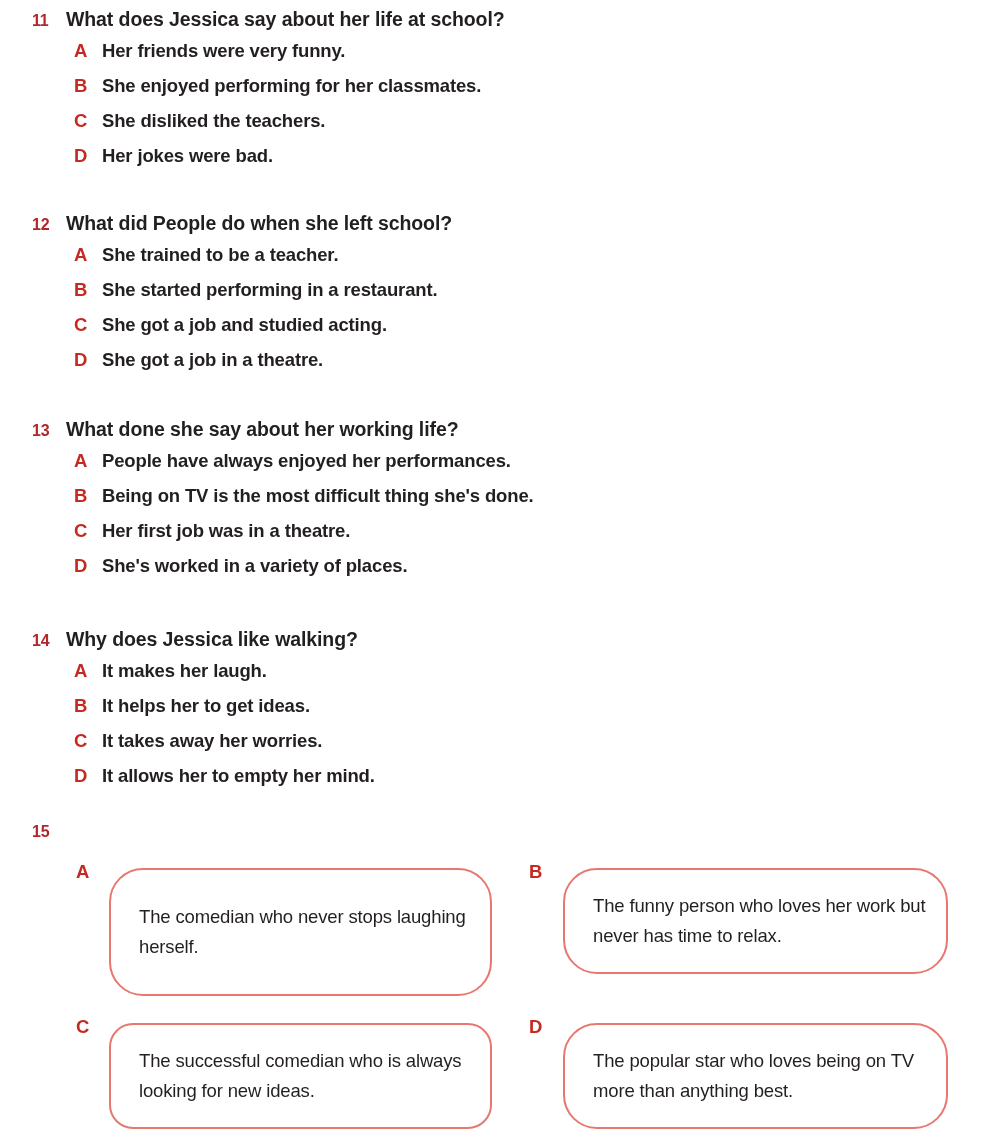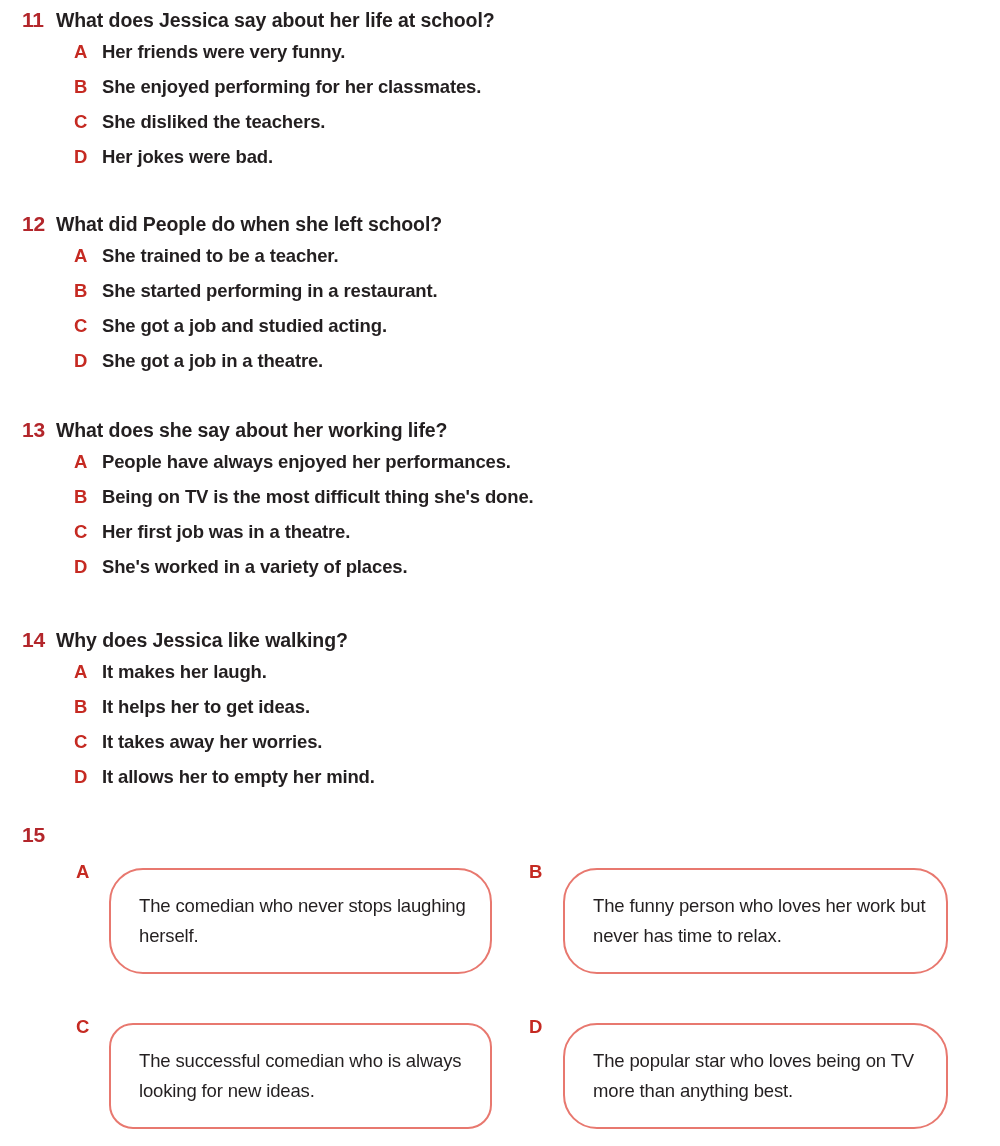--- a/index.html
+++ b/index.html
@@ -27,24 +27,24 @@
     position: absolute;
     left: 0;
     width: 1000px;
   }
   .q-head {
     display: flex;
     align-items: baseline;
   }
   .q-number {
     width: 34px;
-    margin-left: 22px;
+    margin-left: 32px;
     text-align: left;
     font-weight: bold;
-    font-size: 21px;
+    font-size: 16px;
     color: #b3262b;
     letter-spacing: -0.2px;
   }
   .q-text {
     font-weight: bold;
     font-size: 19.5px;
     color: #231f20;
     letter-spacing: -0.1px;
     white-space: nowrap;
   }
@@ -159,21 +159,21 @@
       <div class="option-row">
         <span class="opt-letter">D</span>
         <span class="opt-text">She got a job in a theatre.</span>
       </div>
     </div>
   </div>
 
   <div class="question-block" style="top:418px;">
     <div class="q-head">
       <span class="q-number">13</span>
-      <span class="q-text">What does she say about her working life?</span>
+      <span class="q-text">What done she say about her working life?</span>
     </div>
     <div class="options">
       <div class="option-row">
         <span class="opt-letter">A</span>
         <span class="opt-text">People have always enjoyed her performances.</span>
       </div>
       <div class="option-row">
         <span class="opt-letter">B</span>
         <span class="opt-text">Being on TV is the most difficult thing she's done.</span>
       </div>
@@ -215,21 +215,21 @@
 
   <div class="question-block" style="top:823px;">
     <div class="q-head">
       <span class="q-number">15</span>
     </div>
 
     <div class="box-grid" style="top:30px;">
 
       <div class="box-item">
         <span class="box-letter" style="left:76px; top:8px;">A</span>
-        <div class="answer-box" style="left:109px; top:15px; width:383px; height:106px;">
+        <div class="answer-box" style="left:109px; top:15px; width:383px; height:128px;">
           <p>The comedian who never stops laughing herself.</p>
         </div>
       </div>
 
       <div class="box-item">
         <span class="box-letter" style="left:529px; top:8px;">B</span>
         <div class="answer-box" style="left:563px; top:15px; width:385px; height:106px;">
           <p>The funny person who loves her work but never has time to relax.</p>
         </div>
       </div>

